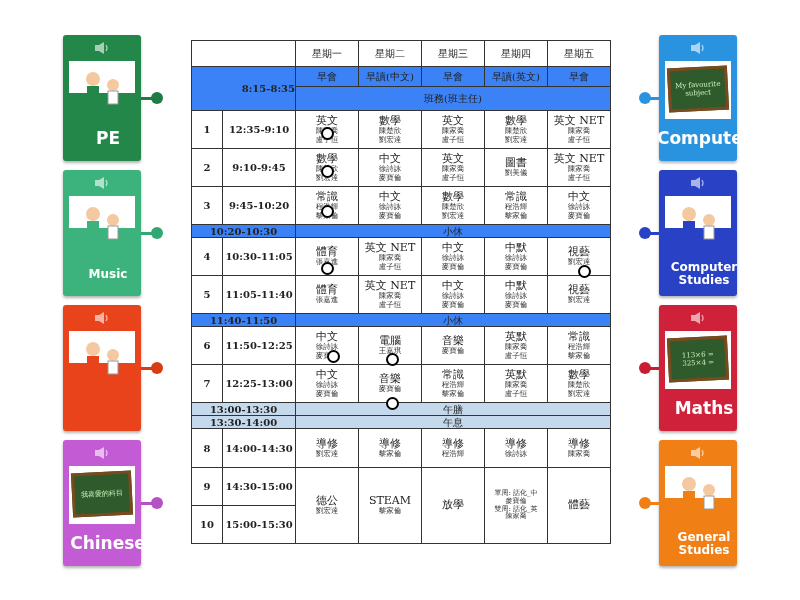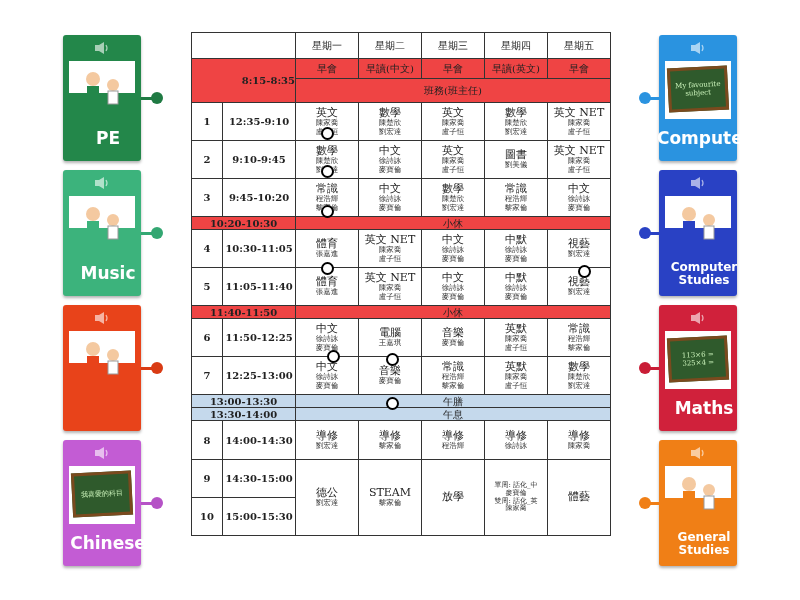--- a/index.html
+++ b/index.html
@@ -3,23 +3,23 @@
 <meta charset="utf-8">
 <style>
   html,body{margin:0;padding:0;}
   body{width:800px;height:600px;background:#fff;position:relative;overflow:hidden;font-family:"DejaVu Sans",sans-serif;}
   .card{position:absolute;width:78px;border-radius:3px;box-shadow:0 2px 3px rgba(0,0,0,.3);color:#fff;text-align:center;cursor:pointer;}
   .card .spk{height:26px;display:flex;align-items:center;justify-content:center;}
   .card .pic{margin:0 auto;width:66px;height:58px;background:#fff;position:relative;overflow:hidden;}
   .card .lbl{font-family:"DejaVu Sans",sans-serif;font-weight:bold;display:flex;align-items:center;justify-content:center;line-height:1.05;margin-left:12px;}
   .connector{position:absolute;height:3px;}
   .dot{position:absolute;width:12px;height:12px;border-radius:50%;}
-  table.tt{position:absolute;left:191px;top:32px;border-collapse:collapse;font-family:"DejaVu Serif",serif;font-size:10px;color:#222;}
+  table.tt{position:absolute;left:191px;top:40px;border-collapse:collapse;font-family:"DejaVu Serif",serif;font-size:10px;color:#222;}
   table.tt td{border:1px solid #333;text-align:center;vertical-align:middle;padding:0;line-height:1.1;}
-  .blue{background:#ef4444;}
+  .blue{background:#3b82f6;}
   .blue2{background:#c5d9ec;}
   .subj{font-size:11px;display:block;}
   .tch{font-size:7.5px;display:block;color:#333;}
   .num{font-weight:bold;width:30px;}
   .time{font-weight:bold;width:72px;}
   .day{width:62px;}
   .drop{position:absolute;width:9px;height:9px;border:2.5px solid #000;border-radius:50%;background:#fff;box-sizing:content-box;}
   .board{position:absolute;left:3px;top:6px;width:60px;height:44px;background:#2f5a2c;border:3px solid #7a4a1e;box-sizing:border-box;transform:rotate(-3deg);color:#c8f0b8;font-size:7px;font-family:"DejaVu Serif",serif;display:flex;align-items:center;justify-content:center;text-align:center;line-height:1.2;}
 </style>
 </head>
@@ -441,21 +441,21 @@
       </svg>
     </div>
     <div class="pic" style="background: linear-gradient(rgb(255, 255, 255) 55%, rgba(60, 179, 124, 0.2) 55%);">
       <div><svg width="66" height="58">
           <circle cx="24" cy="18" r="7" fill="#f4c9a0"></circle>
           <rect x="18" y="25" width="12" height="16" fill="#3cb37c"></rect>
           <circle cx="44" cy="24" r="6" fill="#f4c9a0"></circle>
           <rect x="39" y="30" width="10" height="13" fill="#fff" stroke="#999"></rect>
         </svg></div>
     </div>
-    <div class="lbl" style="height: 40px; font-size: 17px;">Music</div>
+    <div class="lbl" style="height: 40px; font-size: 12px;">Music</div>
   </div>
 <div class="connector" style="background: rgb(51, 167, 114); top: 232px; left: 141px; width: 12px;"></div>
 <div class="dot" style="background: rgb(51, 167, 114); top: 227px; left: 151px;"></div>
 <div class="card" style="left: 63px; top: 305px; height: 126px; background: rgb(232, 67, 26);">
     <div class="spk">
       <svg width="16" height="14" viewBox="0 0 16 14">
         <path d="M1 4h4l5-3v12l-5-3H1z" fill="rgba(255,255,255,.6)"></path>
         <path d="M12 4q2 3 0 6" stroke="rgba(255,255,255,.6)" fill="none" stroke-width="1.3"></path>
       </svg>
     </div>

